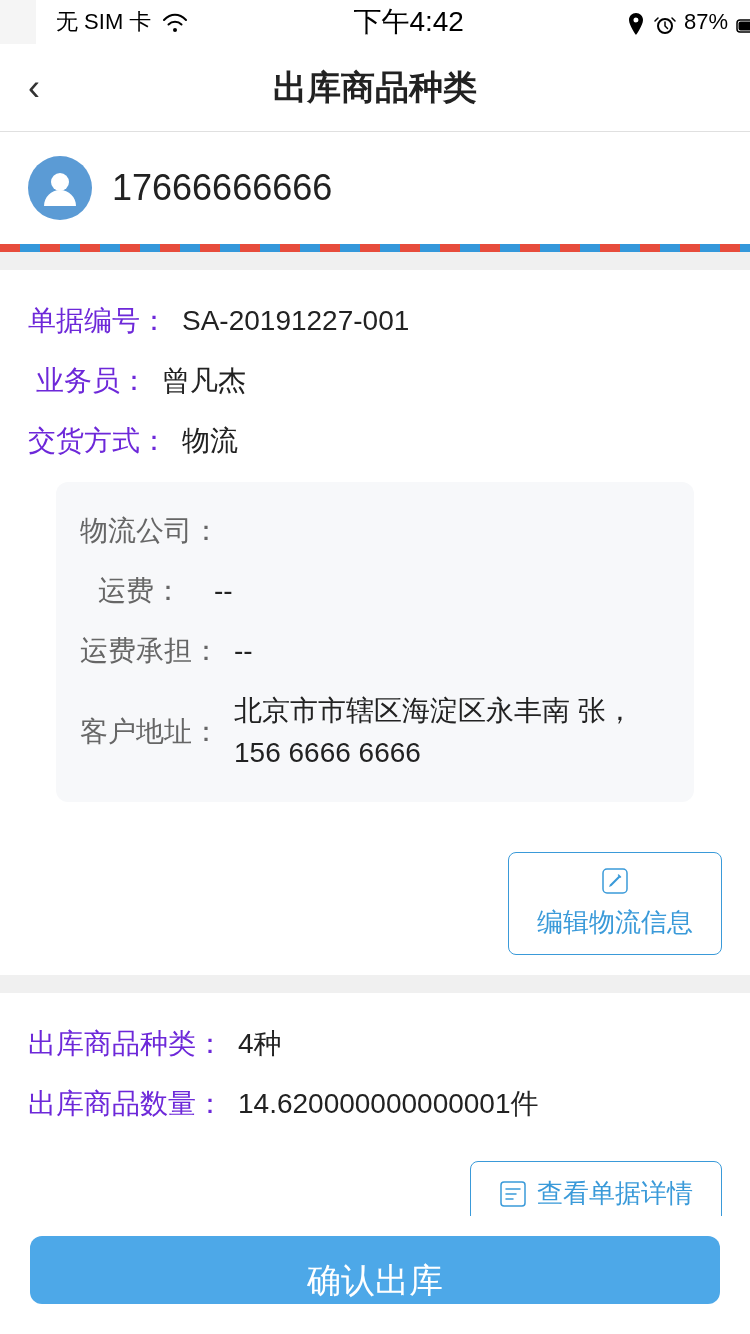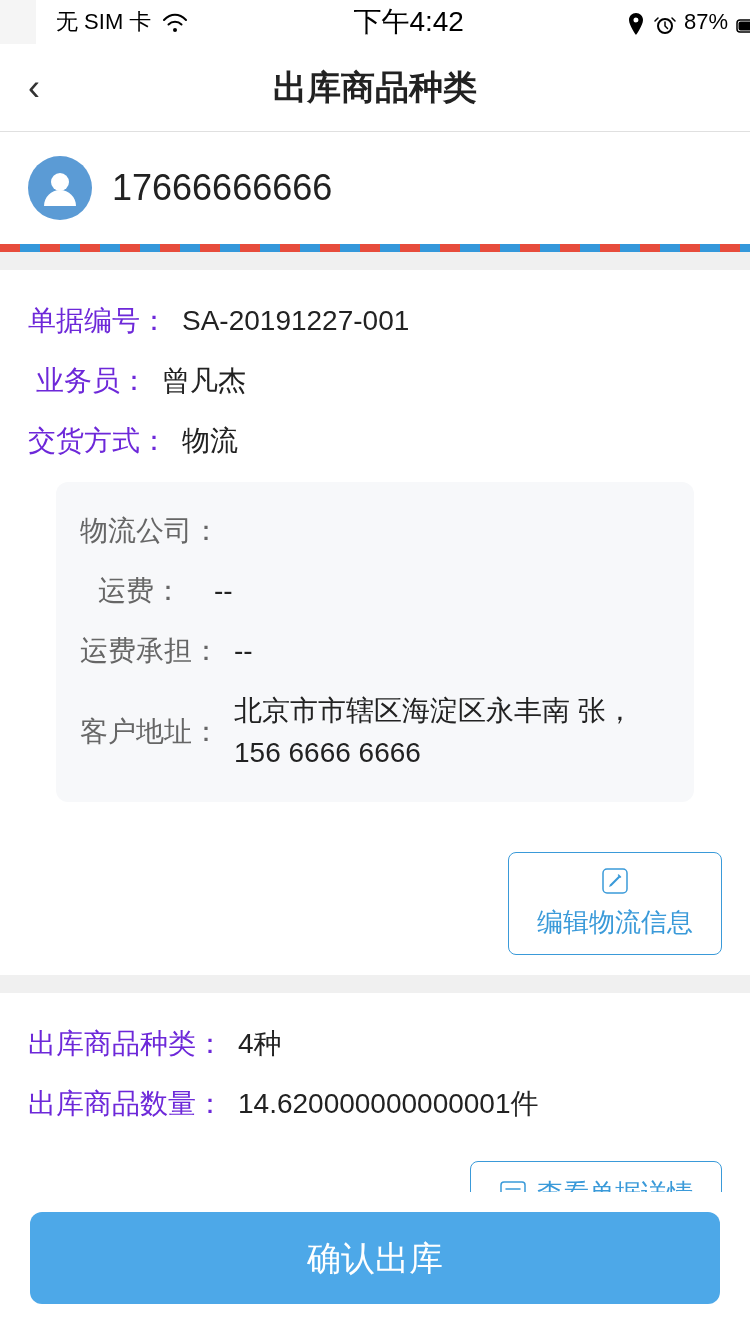--- a/index.html
+++ b/index.html
@@ -234,21 +234,21 @@
       background: #fff;
       padding: 20px 0 30px 0;
       position: fixed;
       bottom: 0;
       left: 0;
     }
     .confirm-btn {
       display: block;
       margin: 0 auto;
       width: 690px;
-      height: 92px;
+      height: 68px;
       background: #4da8e8;
       border-radius: 12px;
       border: none;
       color: #fff;
       font-size: 34px;
       font-weight: 500;
       cursor: pointer;
       text-align: center;
       line-height: 88px;
     }

